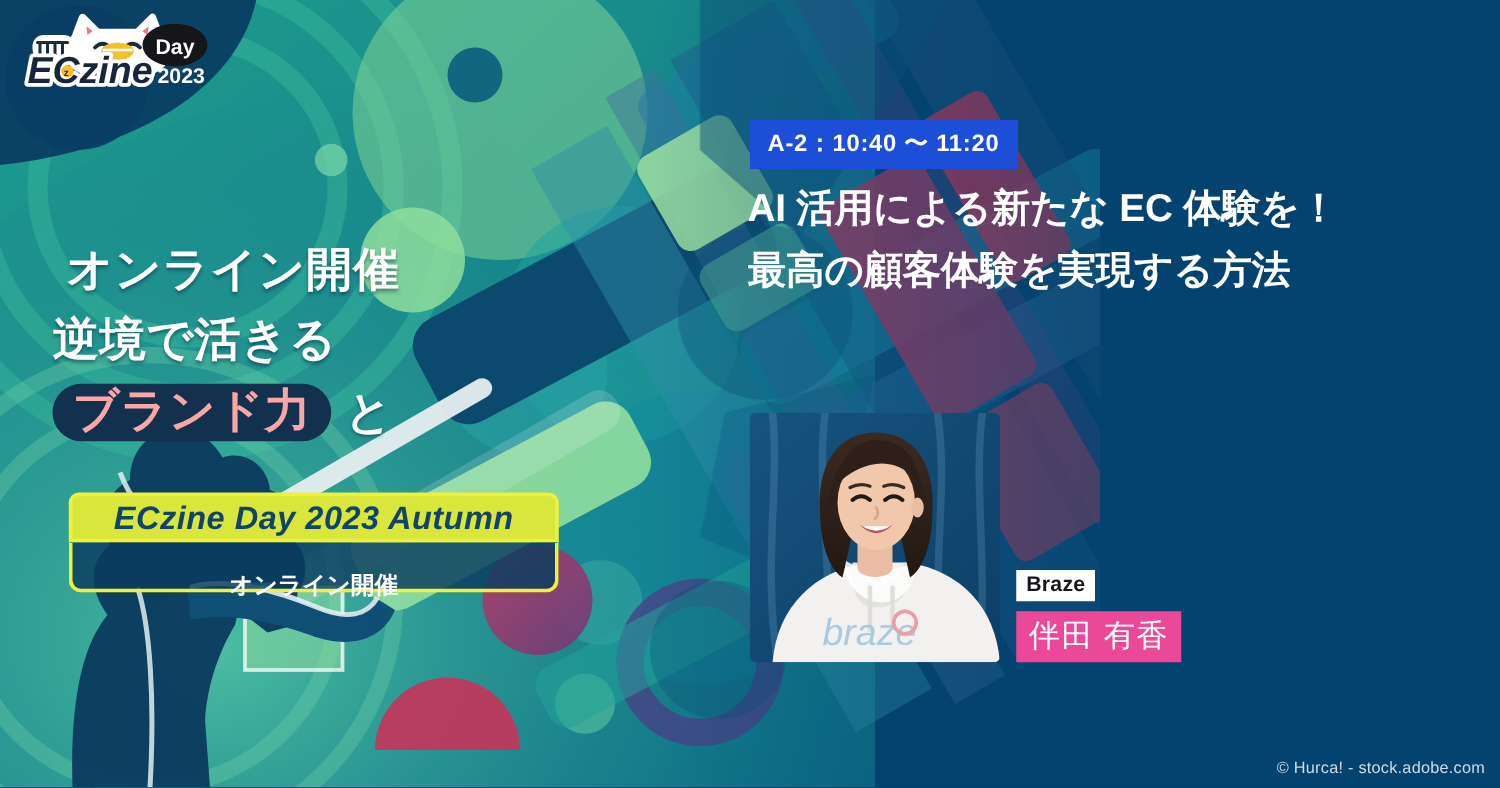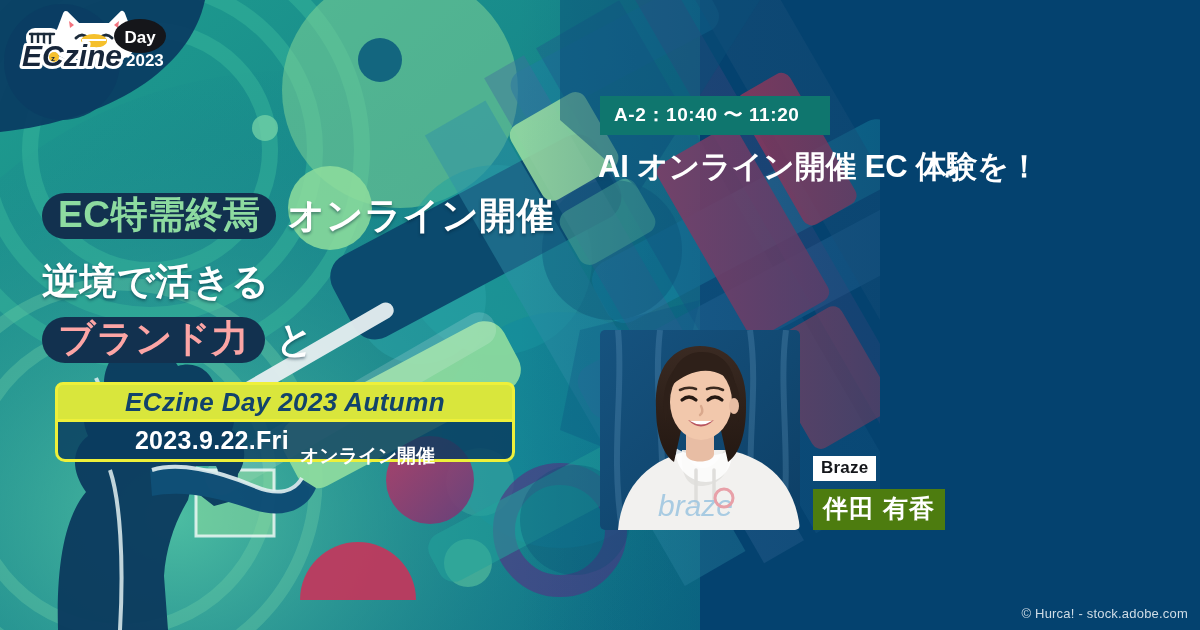--- a/index.html
+++ b/index.html
@@ -13,42 +13,42 @@
 
   
   .bg-svg { position:absolute; inset:0; width:1200px; height:630px; }
 
   
   .logo { position:absolute; left:14px; top:8px; width:160px; height:62px; }
 
   
   .headline { position:absolute; left:42px; top:188px; width:520px; }
   .hl-line { display:flex; align-items:center; height:56px; white-space:nowrap; }
-  .hl-line.l2 { margin-top:10px; }
+  .hl-line.l2 { margin-top:0; }
   .hl-line.l3 { margin-top:2px; }
   .pill {
     background:#12314f;
     border-radius:30px;
     padding:3px 16px 6px 16px;
     display:inline-block;
     line-height:1.0;
   }
   .hl-txt {
     font-size:37px;
     font-weight:bold;
     letter-spacing:0.5px;
     color:#ffffff;
     text-shadow:0 2px 3px rgba(0,30,50,.45);
   }
   .hl-green { color:#8ddba0; text-shadow:none; }
   .hl-red { color:#fca5a5; text-shadow:none; }
   .gap { display:inline-block; width:11px; }
 
   
-  .banner { position:absolute; left:55px; top:382px; width:460px; }
+  .banner { position:absolute; left:55px; top:394px; width:392px; }
   .banner-top {
     background:#d9e63c;
     border:3px solid #eef03a;
     border-radius:8px 8px 0 0;
     height:40px;
     display:flex; align-items:center; justify-content:center;
   }
   .banner-top span {
     color:#12436b; font-size:26px; font-weight:bold; font-style:italic;
     letter-spacing:0.4px;
@@ -60,23 +60,23 @@
     border-radius:0 0 10px 10px;
     height:40px;
     display:flex; align-items:center; justify-content:center; gap:11px;
   }
   .banner-bot .date { color:#fff; font-size:25px; font-weight:bold; letter-spacing:.3px; }
   .banner-bot .mode { color:#fff; font-size:19px; font-weight:bold;margin-top:30px; }
 
   
   .sess-badge {
     position:absolute; left:600px; top:96px;
-    background:#0f766e; color:#fff;
+    background:#1d4ed8; color:#fff;
     font-size:19px; font-weight:bold; letter-spacing:.6px;
-    padding:6px 30px 7px 14px;
+    padding:6px 14px 7px 14px;
   }
   .sess-title { position:absolute; left:598px; top:142px; width:580px; }
   .sess-title div {
     color:#ffffff; font-size:31px; font-weight:bold;
     line-height:49px; letter-spacing:-0.2px; white-space:nowrap;
   }
 
   
   .photo {
     position:absolute; left:600px; top:330px; width:200px; height:200px;
@@ -84,22 +84,22 @@
   }
   .photo svg { display:block; }
   .company {
     position:absolute; left:813px; top:456px;
     background:#ffffff; color:#14161a;
     font-size:17px; font-weight:bold; letter-spacing:.2px;
     padding:2px 8px 3px 8px;
   }
   .speaker {
     position:absolute; left:813px; top:489px;
-    background:#4d7c0f; color:#ffffff;
-    font-size:25px; font-weight:bold; letter-spacing:1px;
+    background:#ec4899; color:#ffffff;
+    font-size:25px; font-weight:normal; letter-spacing:1px;
     padding:3px 10px 5px 10px;
   }
 
   
   .credit {
     position:absolute; right:12px; bottom:9px;
     color:#cfdce6; font-size:13px; letter-spacing:.2px;
   }
 </style>
 </head>
@@ -279,52 +279,51 @@
       <g>
         <ellipse cx="126" cy="28" rx="26" ry="17" fill="#15161a"></ellipse>
         <text x="126" y="35" text-anchor="middle" font-family="Liberation Sans, sans-serif" font-size="17" font-weight="bold" fill="#ffffff">Day</text>
       </g>
       <text x="112" y="58" font-family="Liberation Sans, sans-serif" font-size="17" font-weight="bold" fill="#ffffff">2023</text>
     </svg>
   </div>
 
   <div class="headline">
     <div class="hl-line l1">
-      <span class="pill"><span class="hl-txt hl-green">EC特需終焉</span></span>
       <span class="gap"></span>
       <span class="hl-txt">オンライン開催</span>
     </div>
     <div class="hl-line l2">
       <span class="hl-txt">逆境で活きる</span>
     </div>
     <div class="hl-line l3">
       <span class="pill"><span class="hl-txt hl-red">ブランド力</span></span>
       <span class="gap"></span>
       <span class="hl-txt">と</span>
       <span class="gap"></span>
       <span class="gap"></span>
     </div>
   </div>
 
   <div class="banner">
     <div class="banner-top">
       <span>ECzine Day 2023 Autumn</span>
     </div>
     <div class="banner-bot">
-      <span class="date">2023.9.22.Fri</span>
       <span class="mode">オンライン開催</span>
     </div>
   </div>
 
   <div class="sess-badge">
     <span>A-2：10:40 〜 11:20</span>
   </div>
 
   <div class="sess-title">
-    <div>AI オンライン開催 EC 体験を！</div>
+    <div>AI 活用による新たな EC 体験を！</div>
+    <div>最高の顧客体験を実現する方法</div>
   </div>
 
   <div class="photo">
     <svg viewBox="0 0 200 200" width="200" height="200">
       <defs>
         <linearGradient id="pbg" x1="0" y1="0" x2="1" y2="1">
           <stop offset="0" stop-color="#16537f"></stop>
             <stop offset="1" stop-color="#0d3f66"></stop>
         </linearGradient>
         <linearGradient id="hair" x1="0" y1="0" x2="0" y2="1">

